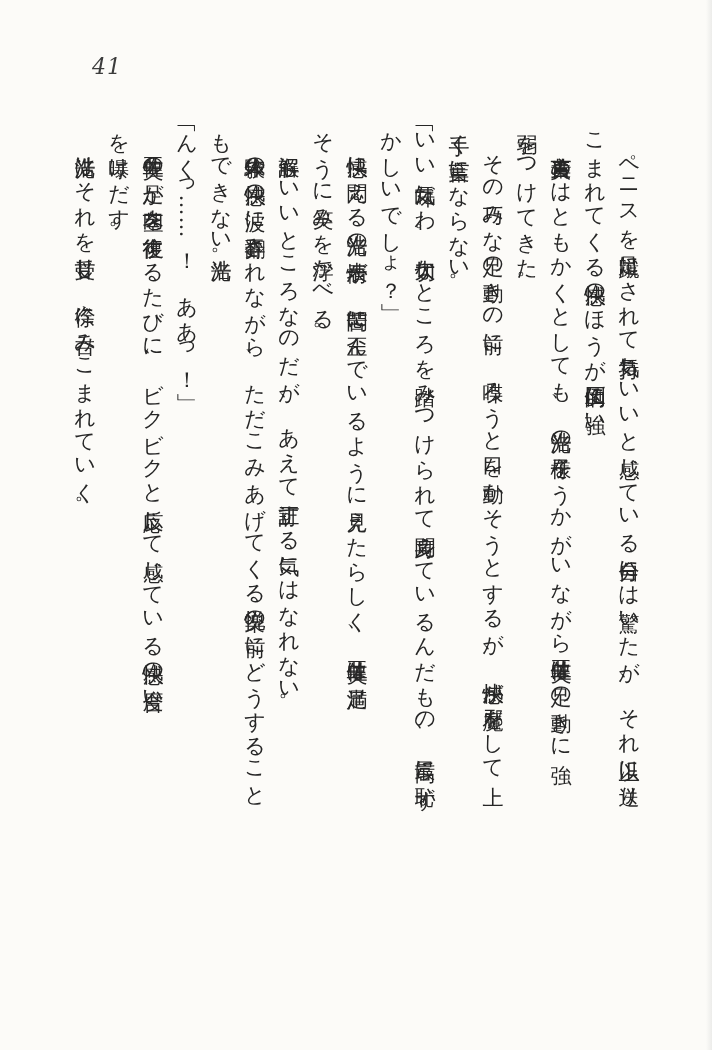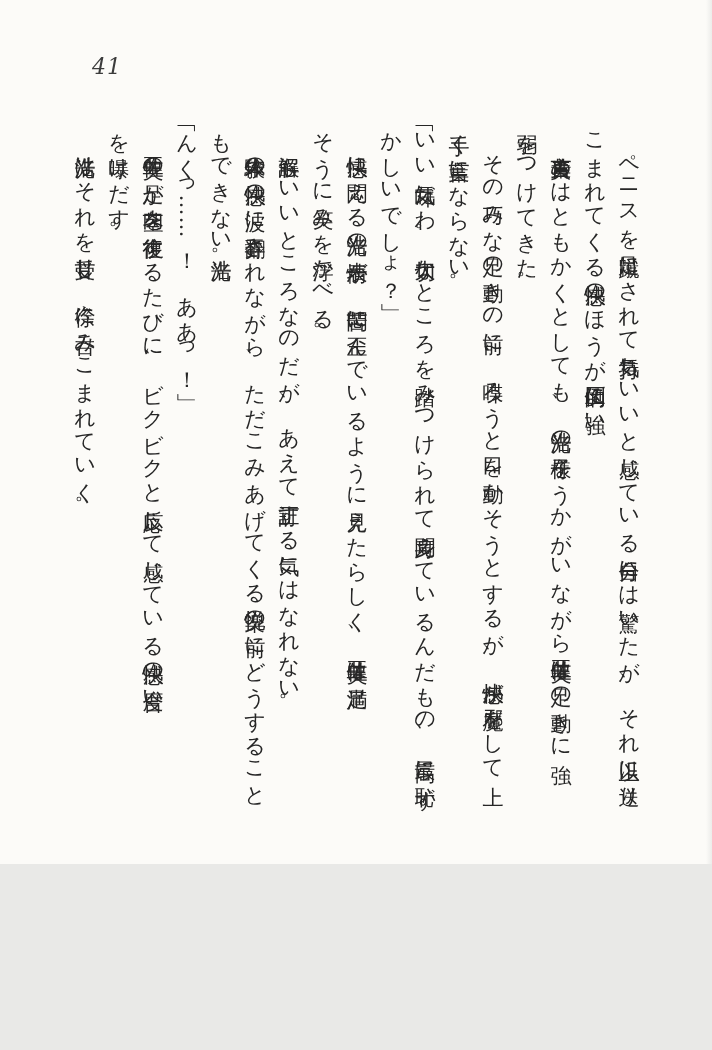--- a/index.html
+++ b/index.html
@@ -3,21 +3,21 @@
 <meta charset="utf-8">
 <style>
   html, body {
     margin: 0;
     padding: 0;
     background: #e9e9e7;
   }
   .book-page {
     position: relative;
     width: 712px;
-    height: 864px;
+    height: 1050px;
     margin: 0;
     background: #fcfbf8;
     overflow: hidden;
     font-family: "DejaVu Serif", "Liberation Serif", serif;
     color: #2b2b2b;
   }
   .page-number {
     position: absolute;
     top: 54px;
     left: 92px;

